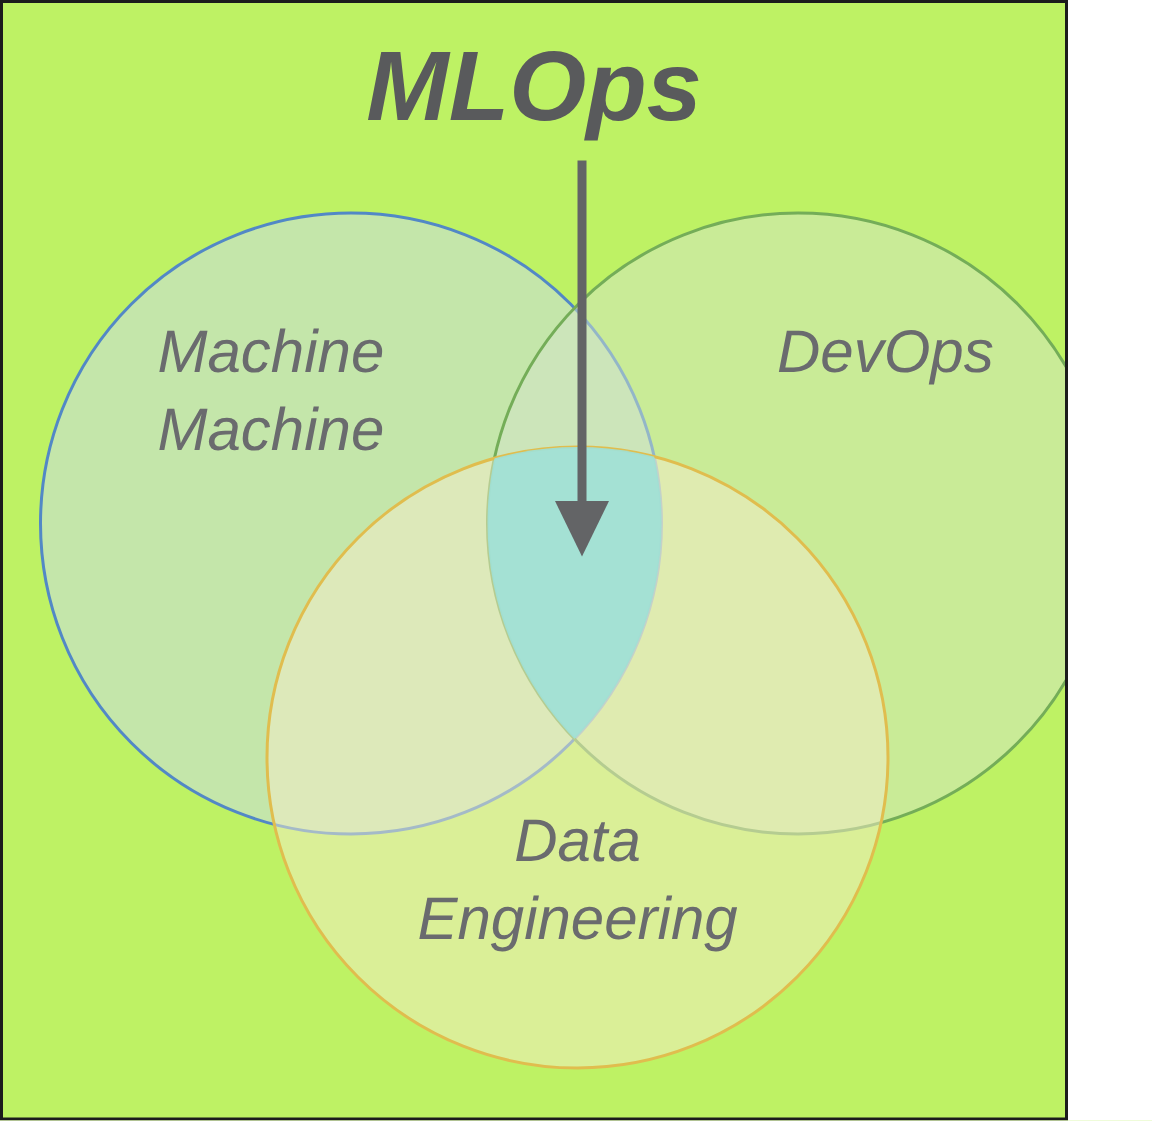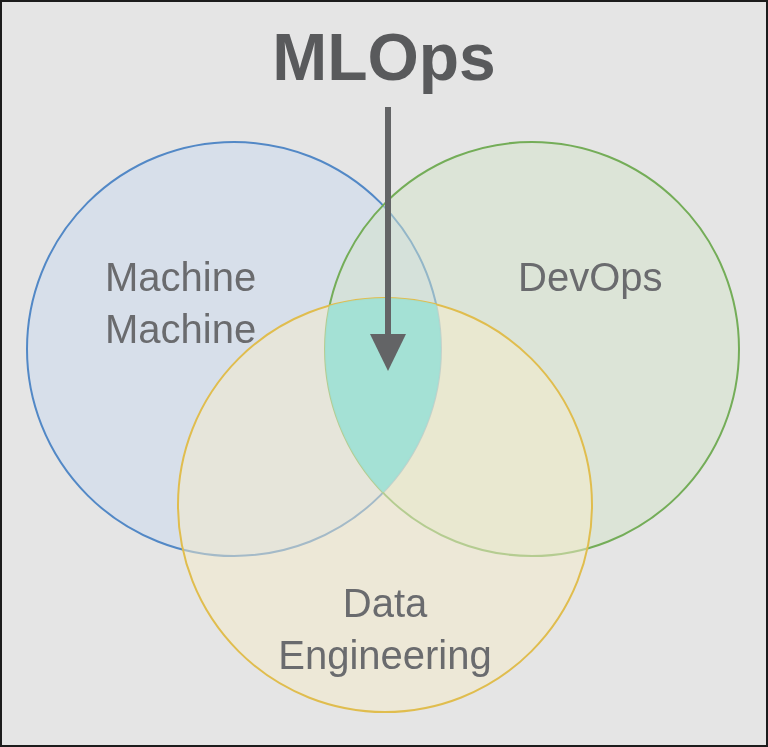--- a/index.html
+++ b/index.html
@@ -3,26 +3,27 @@
 <meta charset="utf-8">
 <style>
   html, body {
     margin: 0;
     padding: 0;
     background: #ffffff;
     font-family: "Liberation Sans", "DejaVu Sans", sans-serif;
   }
   .frame {
     position: relative;
-    width: 768px;
+    width: 712px;
     height: 747px;
-    background: #e5e5e5;
+    background: #bef264;
     border: 2px solid #1c1c1c;
     box-sizing: border-box;
     overflow: hidden;
+    font-style: italic;
   }
   .venn-svg {
     position: absolute;
     left: 0;
     top: 0;
   }
   .diagram-title {
     position: absolute;
     top: 22px;
     left: 0;
@@ -33,21 +34,20 @@
     font-weight: 700;
     color: #595a5c;
     letter-spacing: 0px;
   }
   .set-label {
     position: absolute;
     font-size: 40px;
     line-height: 1.3;
     font-weight: 400;
     color: #6a6b6e;
-    margin-top: 42px;
   }
   .label-ml {
     left: 103px;
     top: 207px;
     text-align: left;
   }
   .label-devops {
     left: 516px;
     top: 207px;
     text-align: left;

